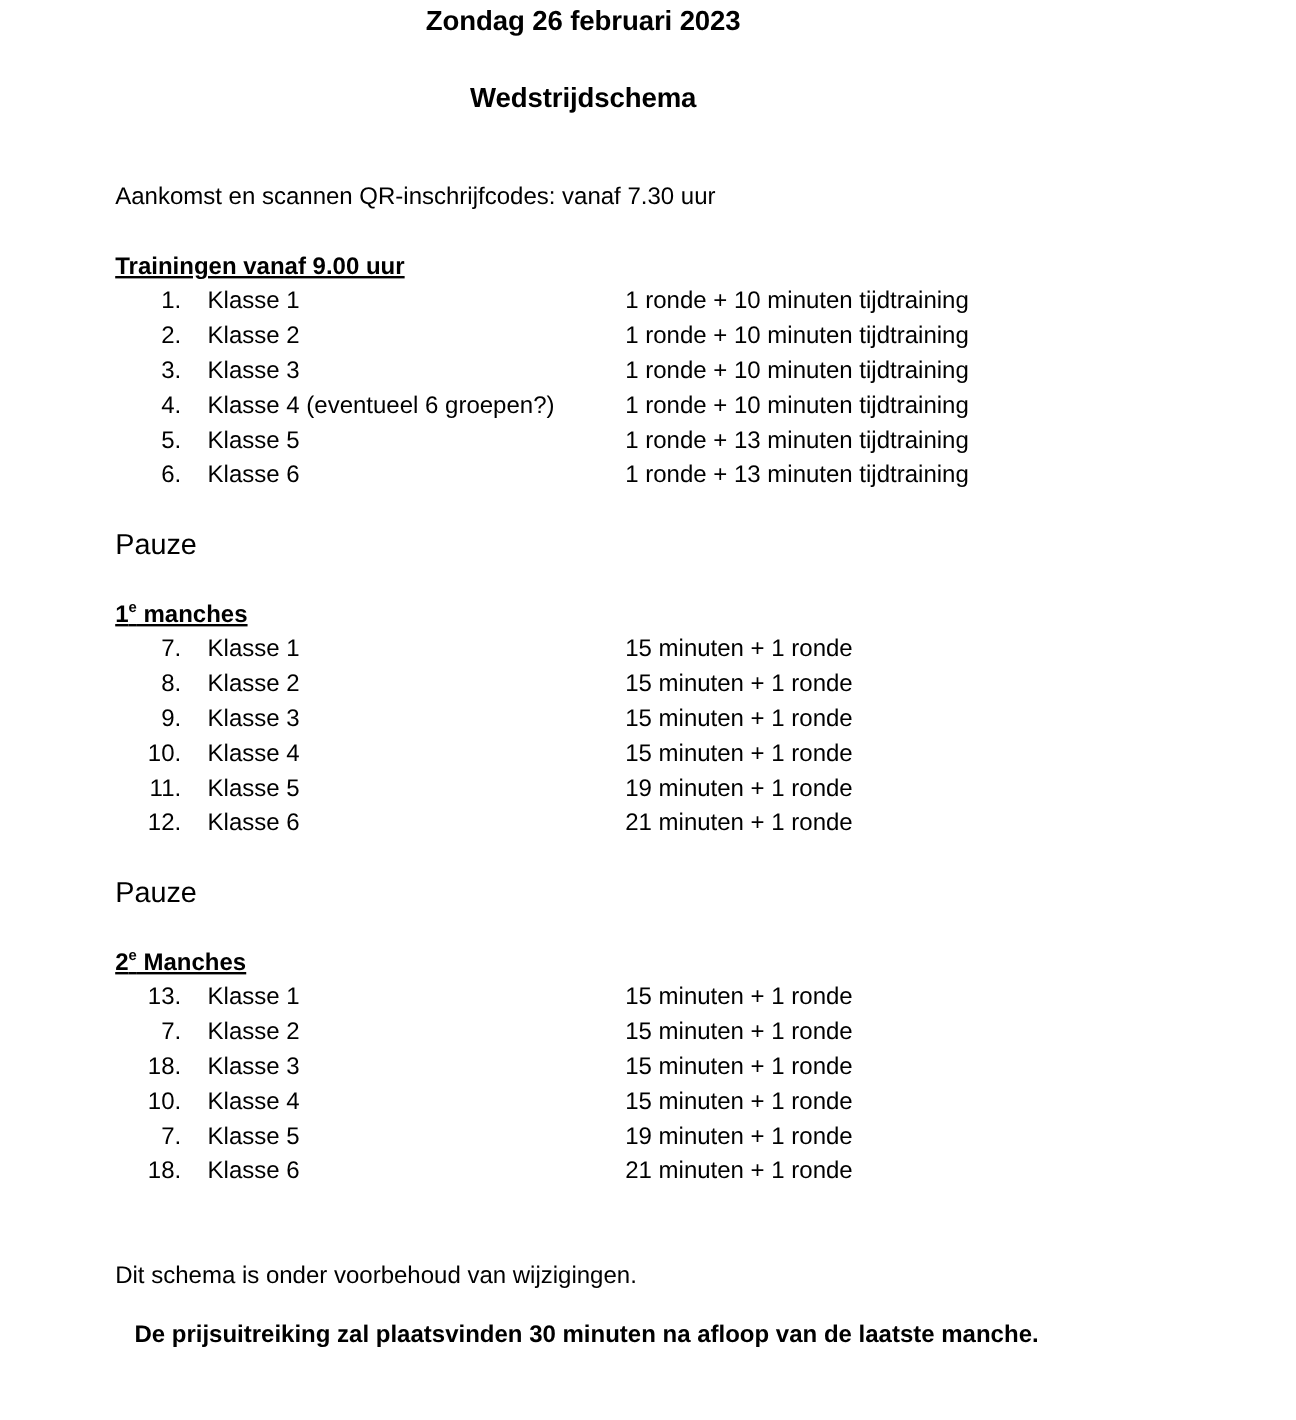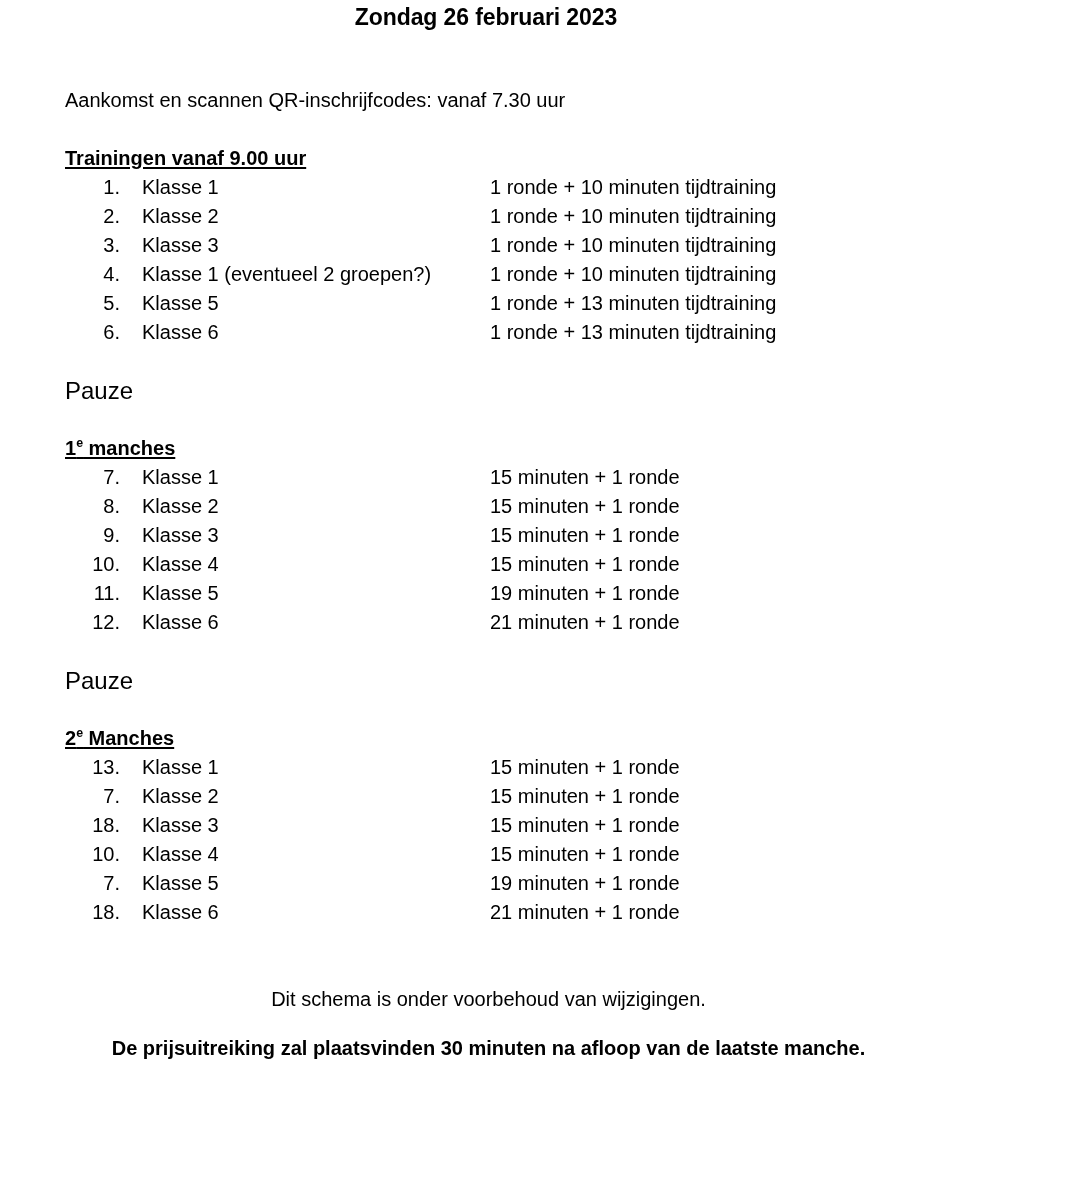--- a/index.html
+++ b/index.html
@@ -41,21 +41,21 @@
     font-size: 23px;
     font-weight: bold;
     line-height: 30px;
     margin: 0;
     padding-top: 34px;
     letter-spacing: -0.1px;
   }
 
   
   .content {
-    padding-left: 65px;
+    padding-left: 96px;
     padding-right: 60px;
   }
 
   .intro {
     font-size: 20px;
     line-height: 29px;
     margin: 0;
     padding-top: 54px;
   }
 
@@ -114,21 +114,21 @@
     flex: 0 0 auto;
   }
   .row-detail {
     flex: 0 0 auto;
   }
 
   
   .footer {
     margin: 0;
     padding-top: 58px;
-    text-align: center;
+    text-align: left;
   }
   .footer-note {
     font-size: 20px;
     line-height: 29px;
     margin: 0;
   }
   .footer-strong {
     font-size: 20px;
     font-weight: bold;
     line-height: 29px;
@@ -136,20 +136,21 @@
     padding-top: 4px;
   }
 </style>
 </head>
 <body>
 
 <div class="page">
 
   <h1 class="doc-title">Zondag 26 februari 2023</h1>
 
+  <h2 class="doc-subtitle">Wedstrijdschema</h2>
 
   <div class="content">
 
     <p class="intro">Aankomst en scannen QR-inschrijfcodes: vanaf 7.30 uur</p>
 
     <div class="section-gap"></div>
 
     <div class="section">
       <div>
         <span class="section-heading">Trainingen vanaf 9.00 uur</span>
@@ -165,21 +166,21 @@
           <span class="row-label">Klasse 2</span>
           <span class="row-detail">1 ronde + 10 minuten tijdtraining</span>
         </li>
         <li class="row">
           <span class="row-num">3.</span>
           <span class="row-label">Klasse 3</span>
           <span class="row-detail">1 ronde + 10 minuten tijdtraining</span>
         </li>
         <li class="row">
           <span class="row-num">4.</span>
-          <span class="row-label">Klasse 1 (eventueel 2 groepen?)</span>
+          <span class="row-label">Klasse 4 (eventueel 6 groepen?)</span>
           <span class="row-detail">1 ronde + 10 minuten tijdtraining</span>
         </li>
         <li class="row">
           <span class="row-num">5.</span>
           <span class="row-label">Klasse 5</span>
           <span class="row-detail">1 ronde + 13 minuten tijdtraining</span>
         </li>
         <li class="row">
           <span class="row-num">6.</span>
           <span class="row-label">Klasse 6</span>

